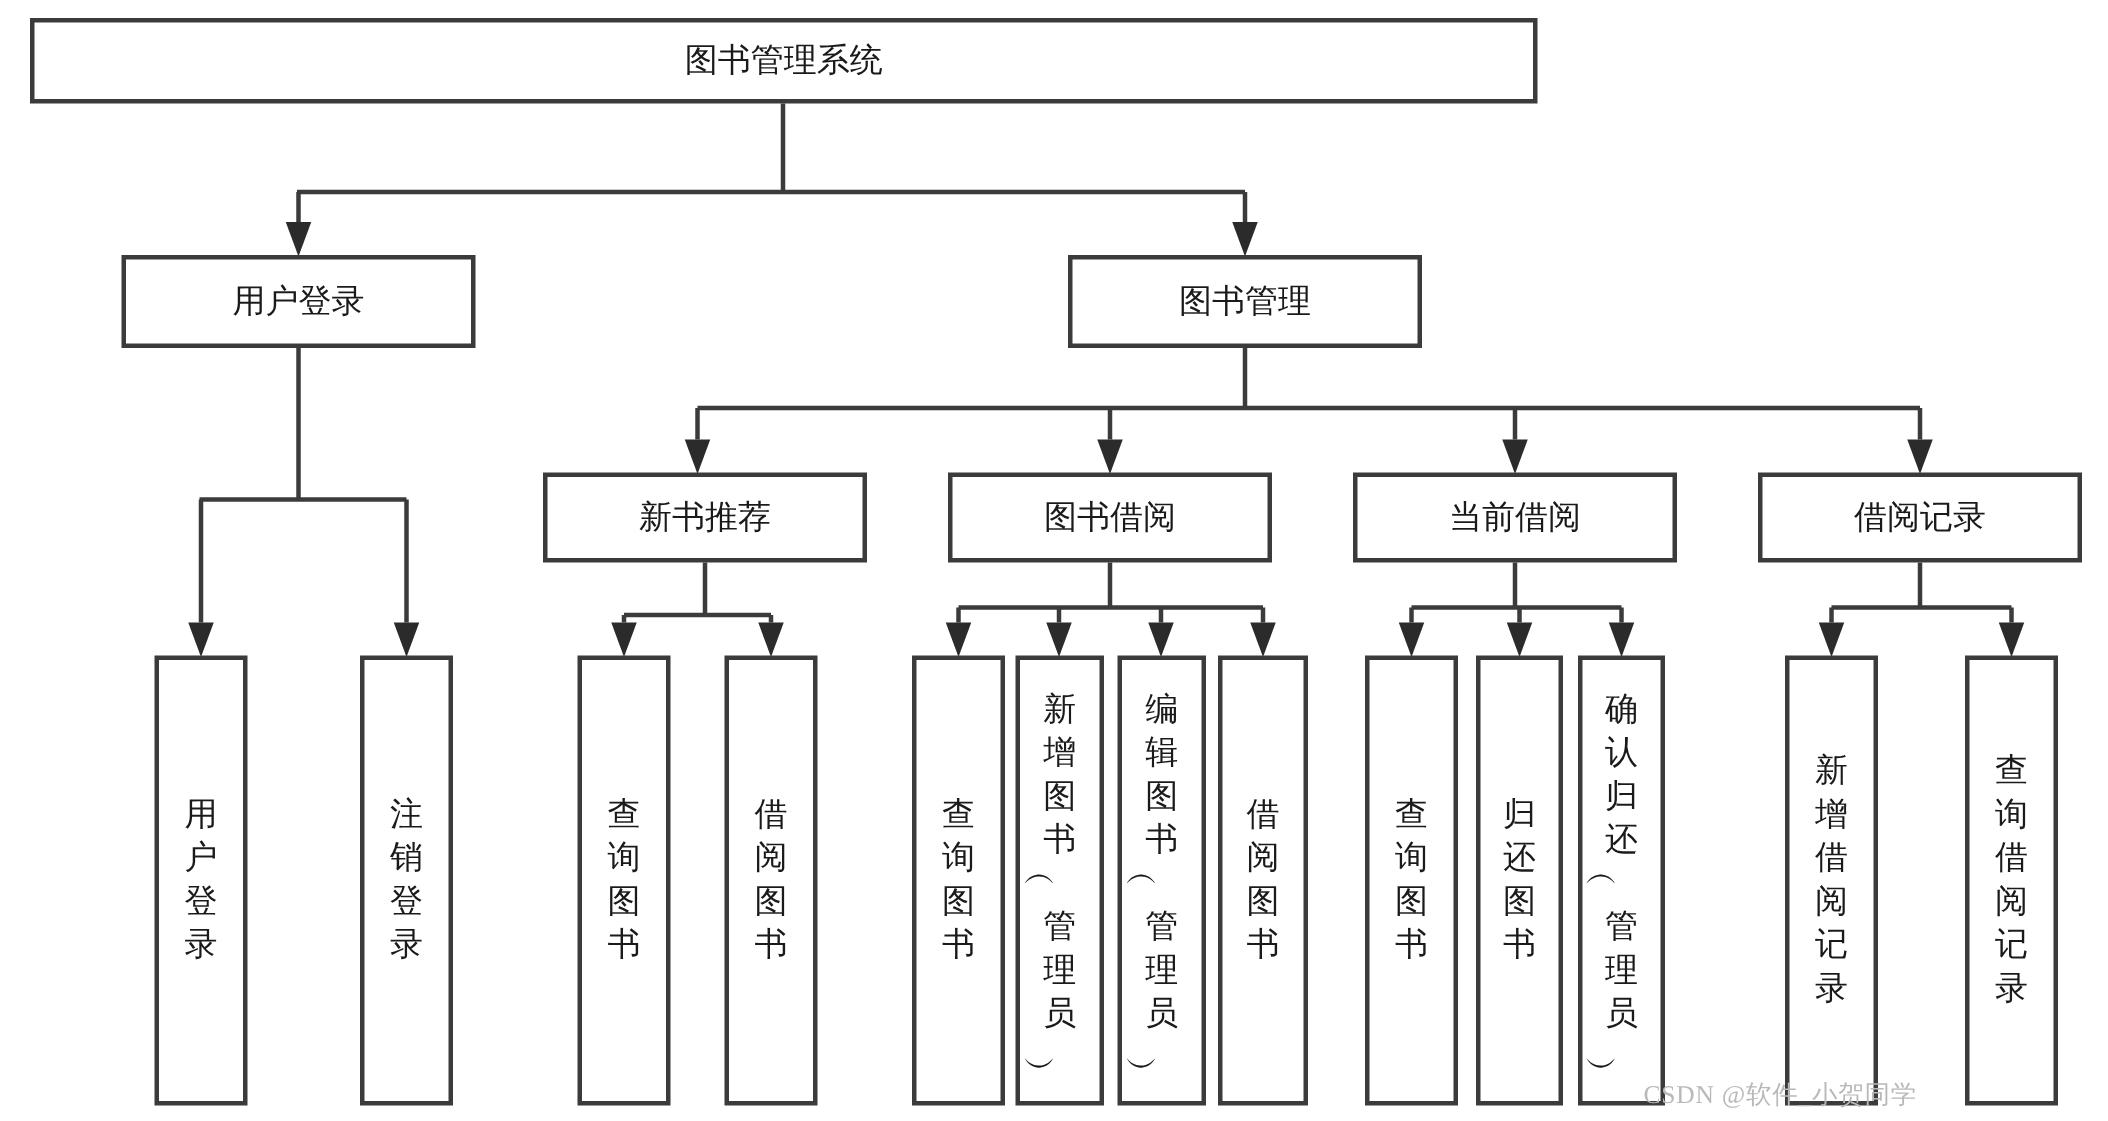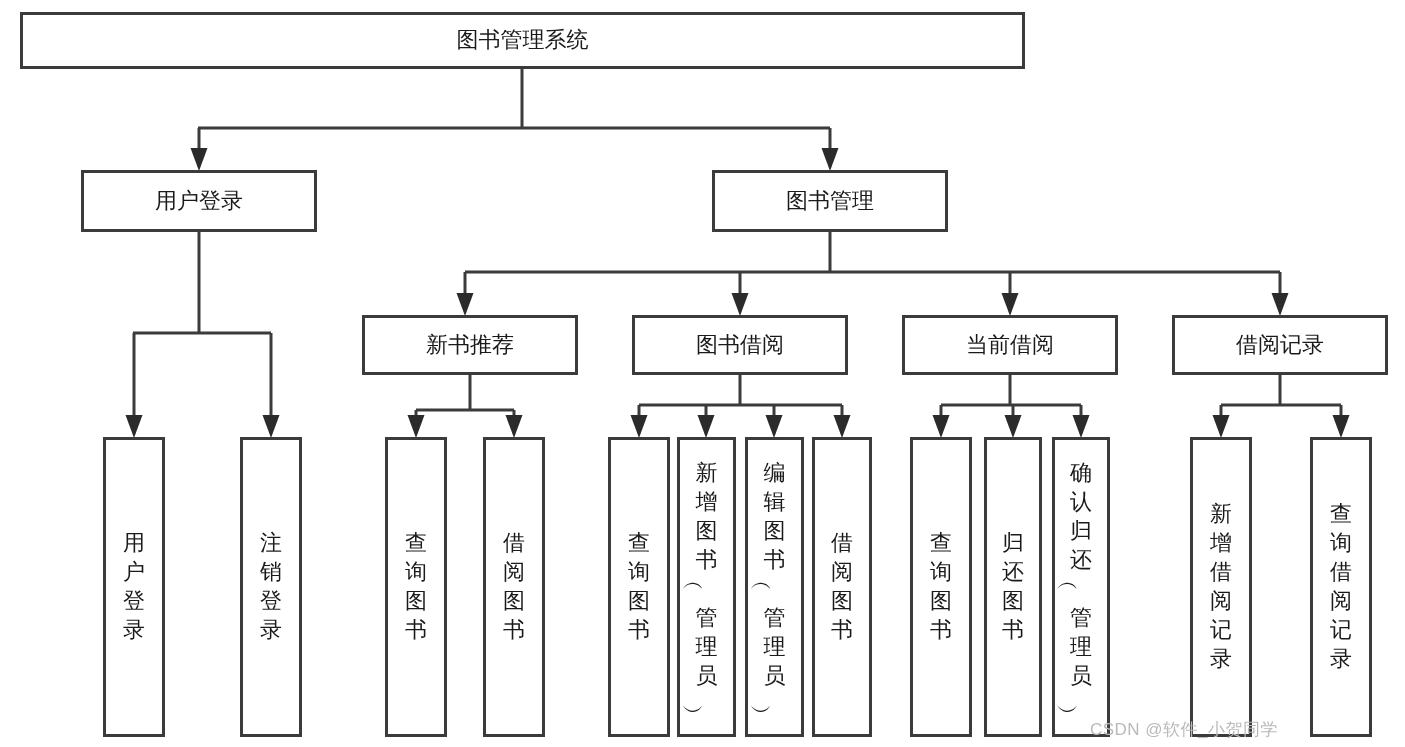--- a/index.html
+++ b/index.html
@@ -52,21 +52,21 @@
   .node-label-vertical {
     font-family: "Liberation Sans", "DejaVu Sans", sans-serif;
     font-size: 22px;
     fill: #1a1a1a;
     text-anchor: middle;
   }
   .watermark {
     position: absolute;
     right: 8px;
     bottom: 6px;
-    font-family: Liberation Sans, sans-serif;
+    font-family: Liberation Serif, serif;
     font-size: 17px;
     color: #b9b9b9;
     letter-spacing: 0.5px;
     white-space: nowrap;
     user-select: none;
   }
 </style>
 </head>
 <body>
 

